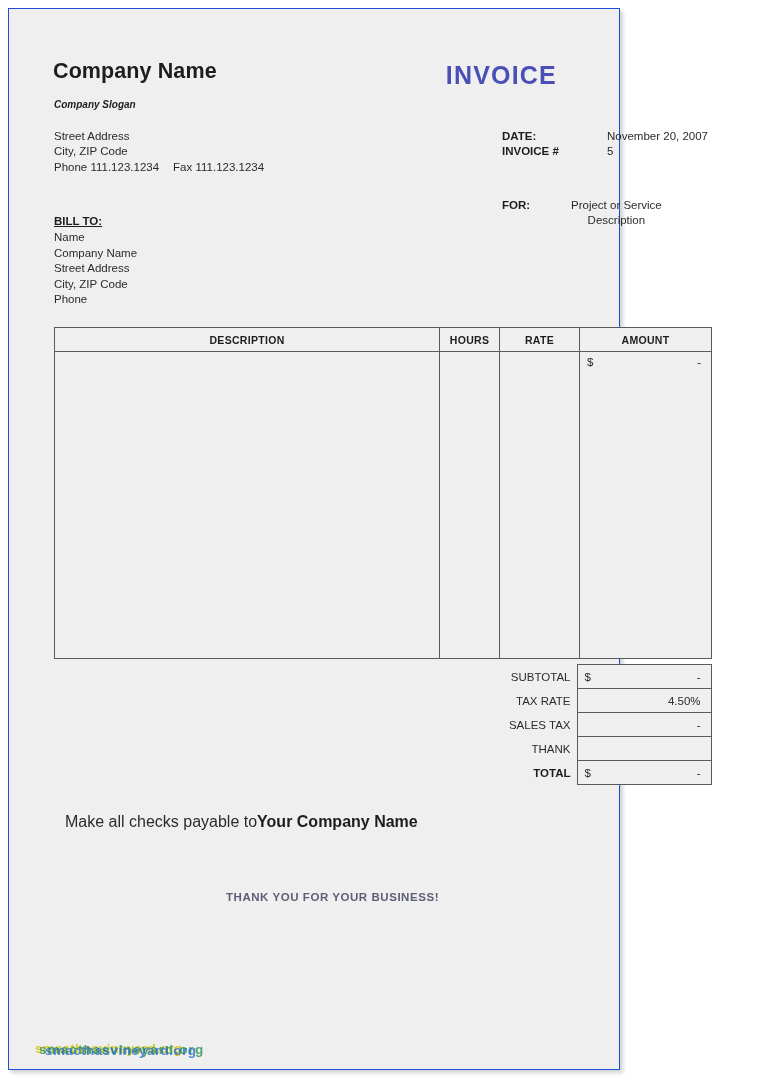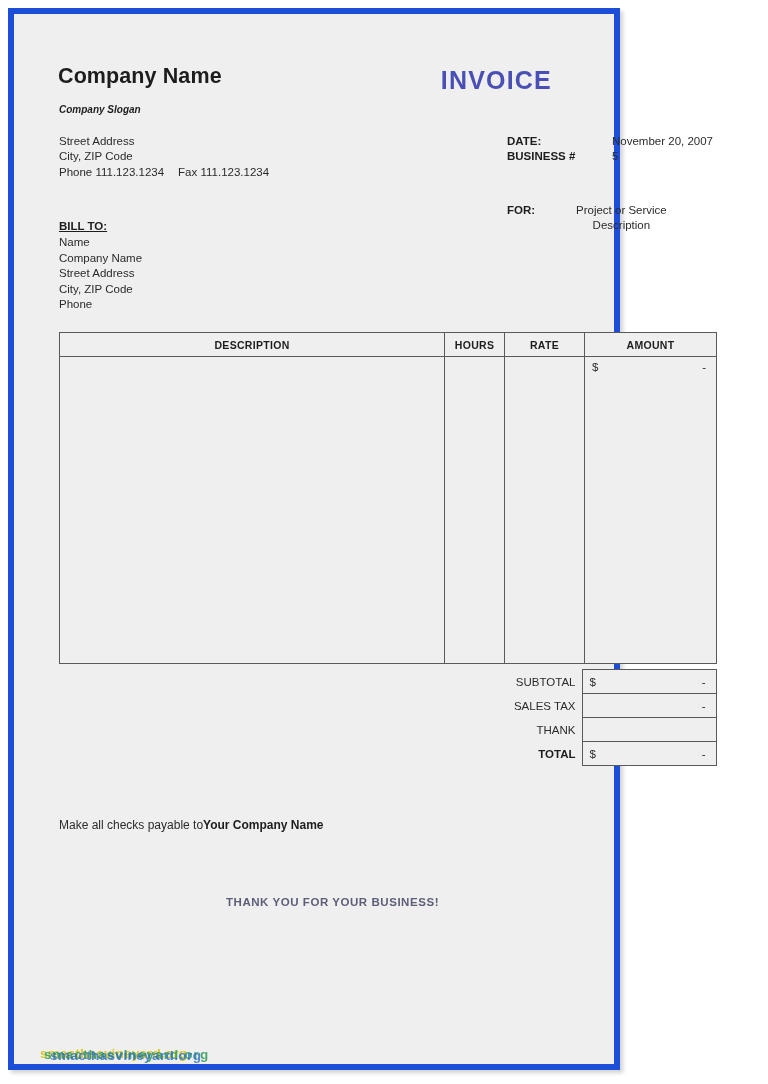--- a/index.html
+++ b/index.html
@@ -16,21 +16,21 @@
     overflow: hidden;
   }
 
   
   #page-frame {
     position: absolute;
     left: 8px;
     top: 8px;
     width: 612px;
     height: 1062px;
-    border: 6px solid #1d4ed8;
+    border: 1px solid #1d4ed8;
     box-sizing: border-box;
     background: #404040;
     box-shadow: 3px 3px 4px rgba(0,0,0,0.18);
   }
   #page-inner {
     position: absolute;
     inset: 0;
     background: #efefef;
   }
 
@@ -217,23 +217,23 @@
     position: absolute;
     right: 10px;
     top: 50%;
     transform: translateY(-50%);
     color: #2b2b2b;
   }
 
   
   .payable {
     position: absolute;
-    left: 45px;
+    left: 56px;
     top: 804px;
-    font-size: 12px;
+    font-size: 16px;
     color: #2b2b2b;
     white-space: nowrap;
   }
   .payable b { color: #1d1d1d; }
 
   .thankyou {
     position: absolute;
     left: 0;
     right: 0;
     top: 882px;
@@ -281,21 +281,21 @@
     </div>
 
     <div class="invoice-title">INVOICE</div>
 
     <div class="meta-block">
       <div class="meta-row">
         <span class="meta-label">DATE:</span>
         <span class="meta-value">November 20, 2007</span>
       </div>
       <div class="meta-row">
-        <span class="meta-label">BUSINESS #</span>
+        <span class="meta-label">INVOICE #</span>
         <span class="meta-value">5</span>
       </div>
     </div>
 
     <div class="for-block">
       <span class="for-label">FOR:</span>
       <span class="for-value">
         <span>Project or Service</span><br>
         <span>Description</span>
       </span>
@@ -345,20 +345,27 @@
       </colgroup>
       <tbody>
         <tr>
           <td class="t-label">SUBTOTAL</td>
           <td class="t-value">
             <span class="tv-dollar">$</span>
             <span class="tv-right">-</span>
           </td>
         </tr>
         <tr>
+          <td class="t-label">TAX RATE</td>
+          <td class="t-value">
+            <span class="tv-dollar"></span>
+            <span class="tv-right">4.50%</span>
+          </td>
+        </tr>
+        <tr>
           <td class="t-label">SALES TAX</td>
           <td class="t-value">
             <span class="tv-dollar"></span>
             <span class="tv-right">-</span>
           </td>
         </tr>
         <tr>
           <td class="t-label">THANK</td>
           <td class="t-value">
             <span class="tv-dollar"></span>

